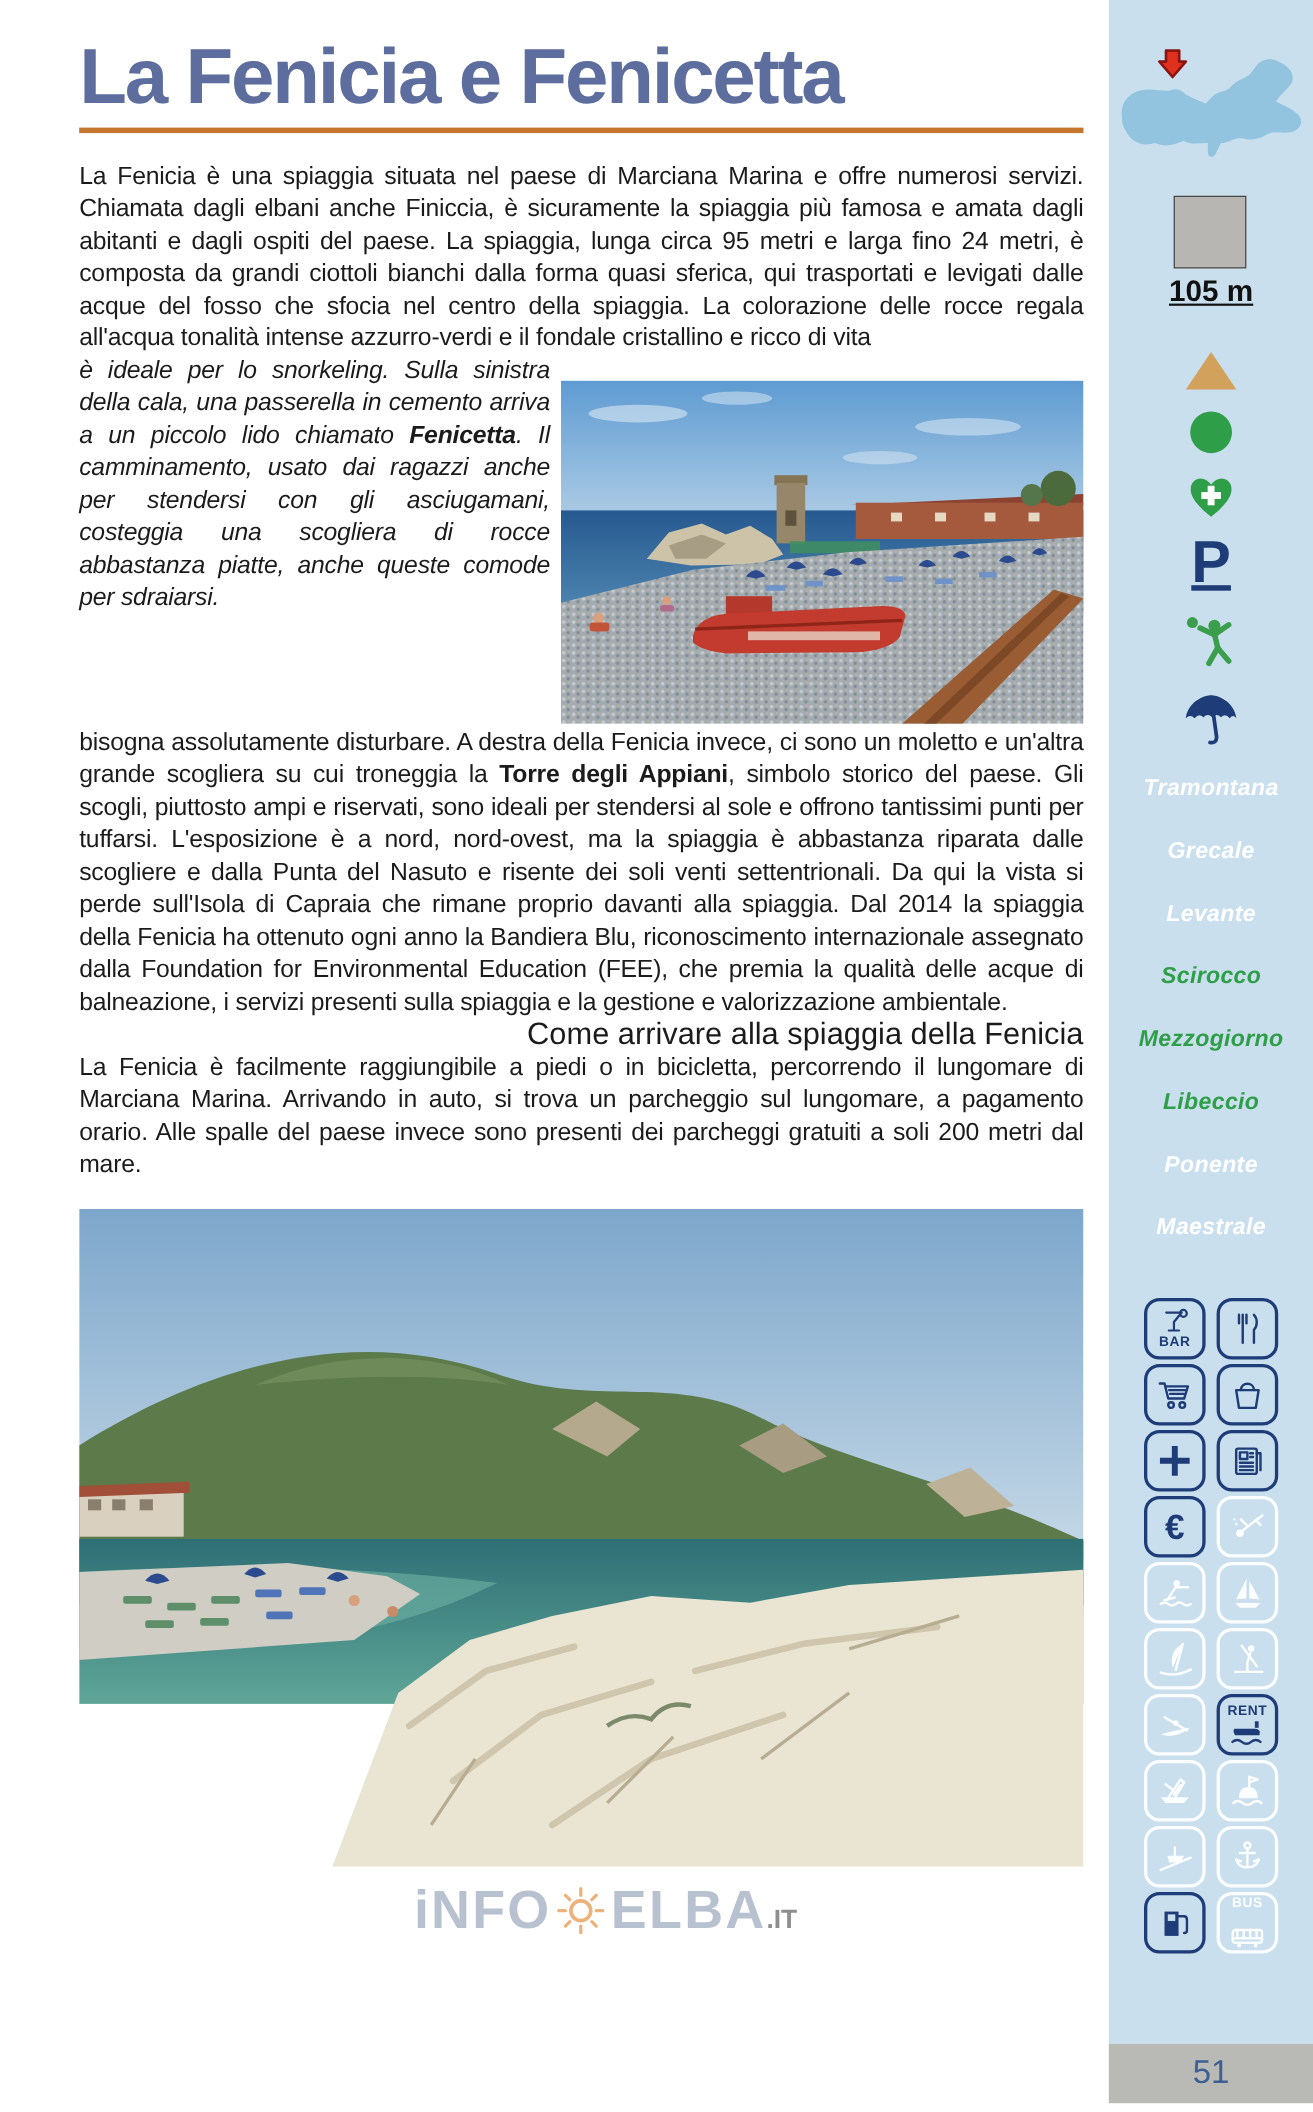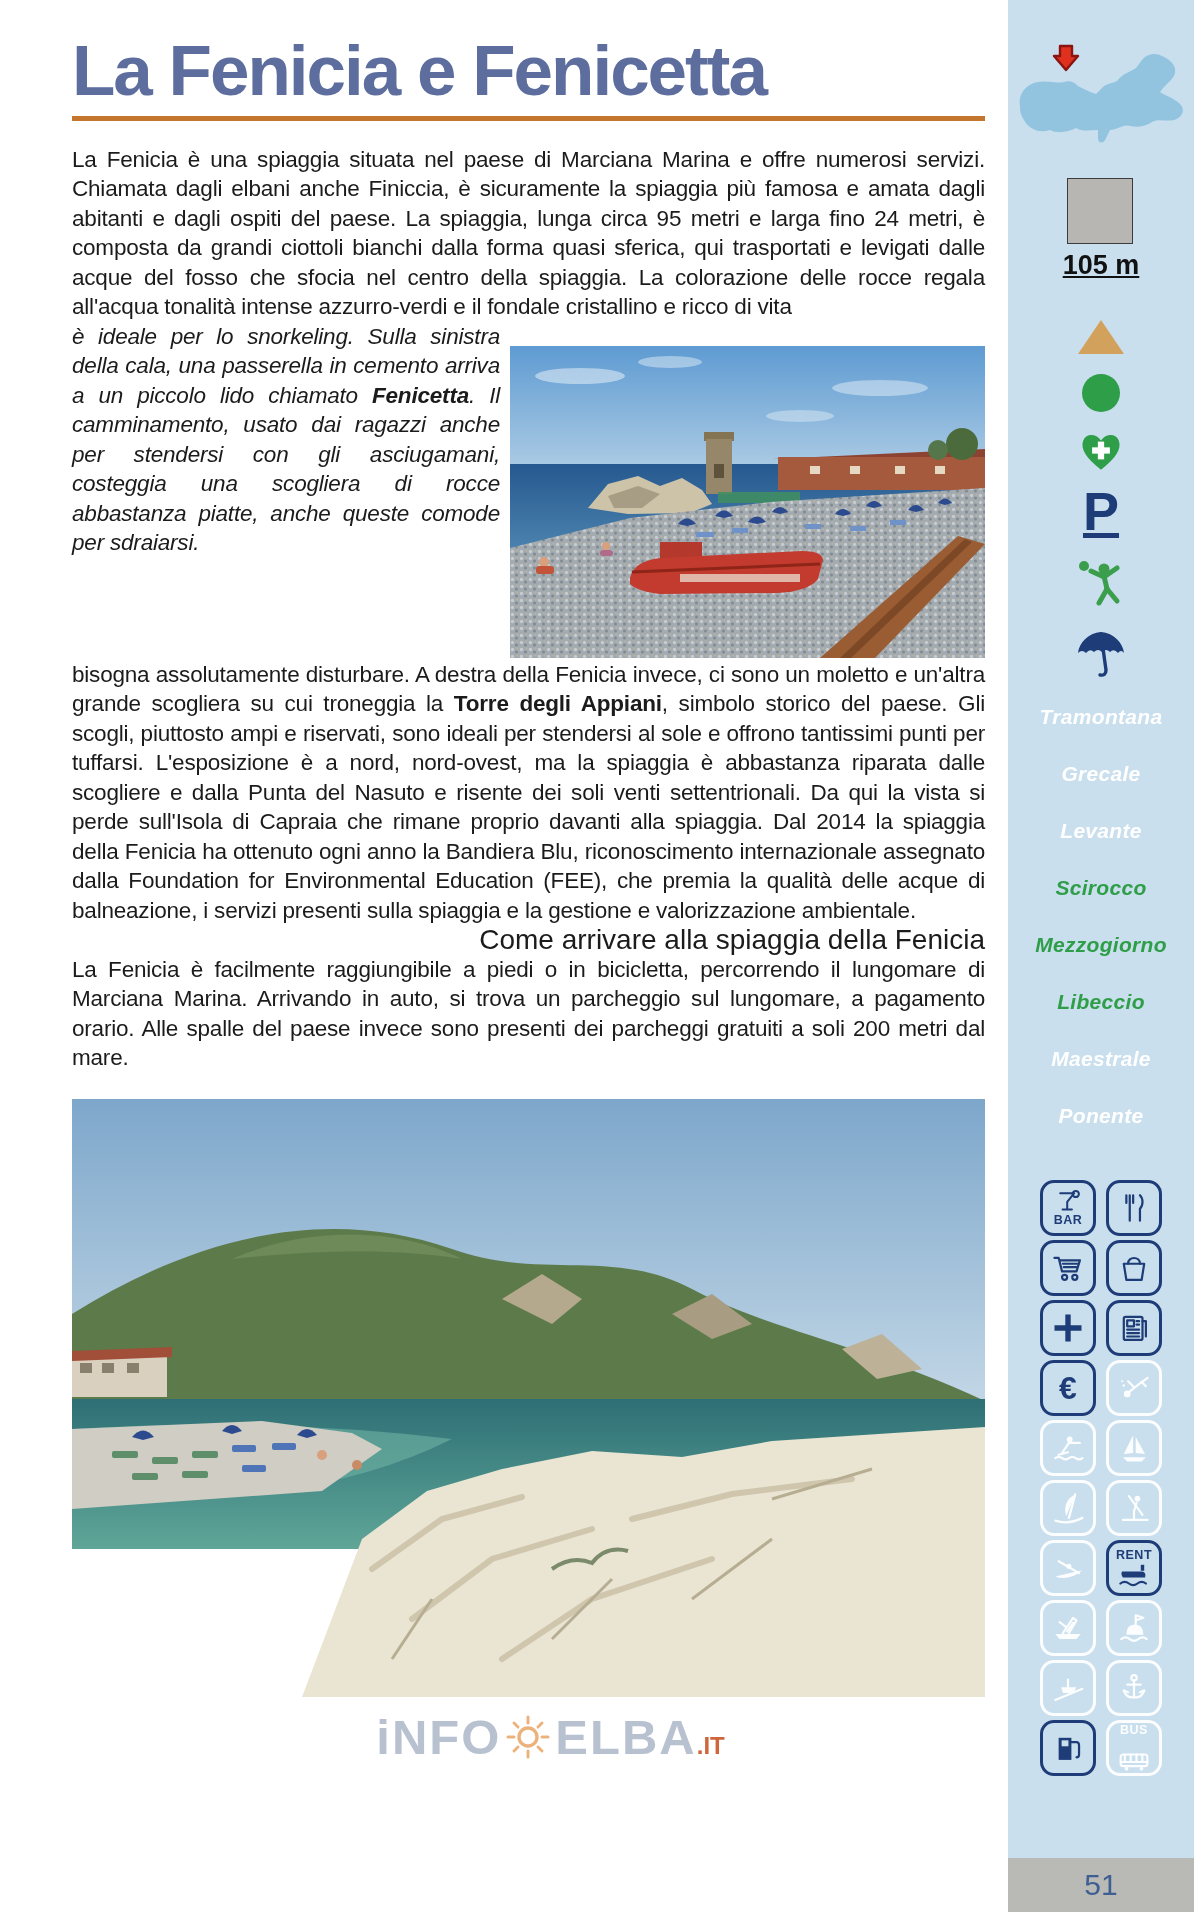--- a/index.html
+++ b/index.html
@@ -15,21 +15,21 @@
   .wrap-section{position:relative;min-height:336px;margin-top:0;font-style:italic;}
   .wrap-text{width:428px;}
   .photo1{position:absolute;left:438px;top:24px;width:475px;height:312px;display:block;}
   .cont{margin-top:2px;}
   .heading{font-size:28px;line-height:29.5px;font-weight:normal;margin:0;text-align:right;}
   .photo2{display:block;width:913px;height:598px;margin-top:26px;}
   .logo{margin-top:12px;display:flex;align-items:center;justify-content:center;
         transform:translateX(22px);opacity:.8;}
   .logo-main{font-size:49px;font-weight:bold;color:#a7b2c4;letter-spacing:2px;}
   .logo-sun{margin:0 4px;}
-  .logo-tld{font-size:24px;font-weight:bold;color:#c2410c;align-self:flex-end;padding-bottom:5px;}
+  .logo-tld{font-size:24px;font-weight:bold;color:#737373;align-self:flex-end;padding-bottom:5px;}
   
   .sidebar{position:absolute;left:1008px;top:0;width:186px;height:1858px;background:#c9dfed;}
   .sb{position:absolute;left:0;width:186px;display:flex;justify-content:center;text-decoration:underline;}
   .map{top:38px;}
   .sq{position:absolute;left:59px;top:178px;width:66px;height:66px;background:#b7b6b2;
       border:1.5px solid #3c3c3c;box-sizing:border-box;}
   .len{top:250px;font-size:27px;font-weight:bold;color:#111;}
   .tri{position:absolute;left:70px;top:320px;width:0;height:0;
        border-left:23px solid transparent;border-right:23px solid transparent;
        border-bottom:34px solid #d2a25c;}
@@ -274,22 +274,22 @@
       </svg>
     </div>
 
     <div class="winds">
       <div class="wind w-white">Tramontana</div>
       <div class="wind w-white">Grecale</div>
       <div class="wind w-white">Levante</div>
       <div class="wind w-green">Scirocco</div>
       <div class="wind w-green">Mezzogiorno</div>
       <div class="wind w-green">Libeccio</div>
+      <div class="wind w-white">Ponente</div>
       <div class="wind w-white">Maestrale</div>
-      <div class="wind w-white">Ponente</div>
     </div>
 
     <div class="grid">
 
       <div class="svc on">
         <svg width="28" height="24" viewBox="0 0 36 30">
             <path d="M8,5 H26 L17,16 V26 M11,26 H23"></path>
             <circle cx="28" cy="6" r="4"></circle>
           </svg>
         <span class="lbl">BAR</span>

